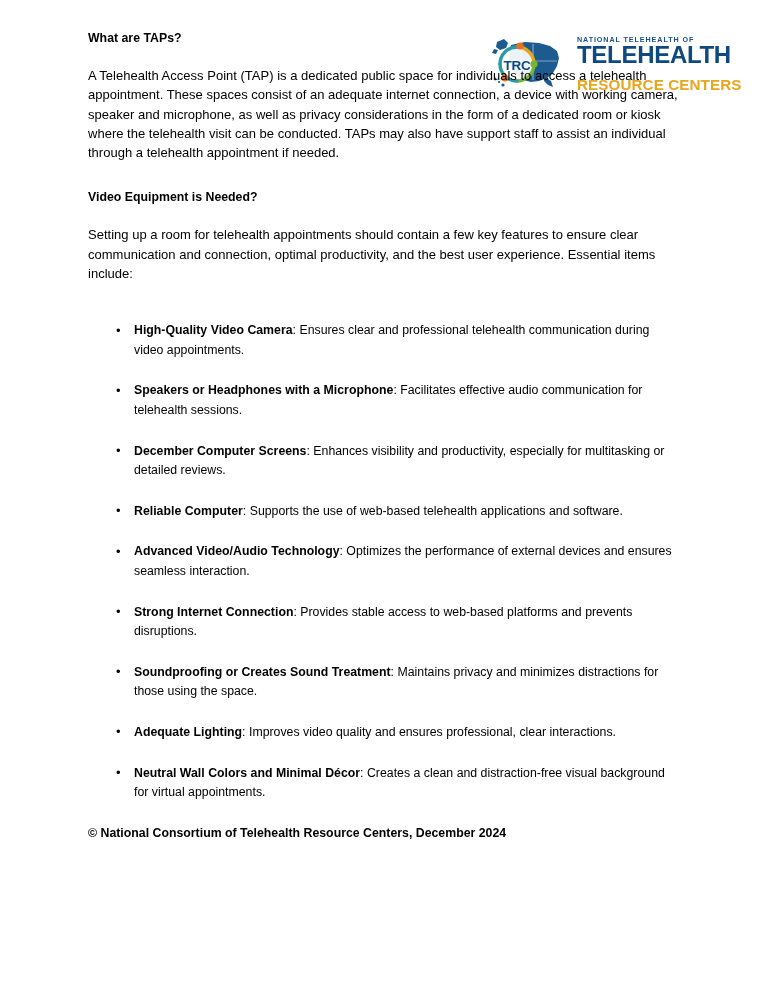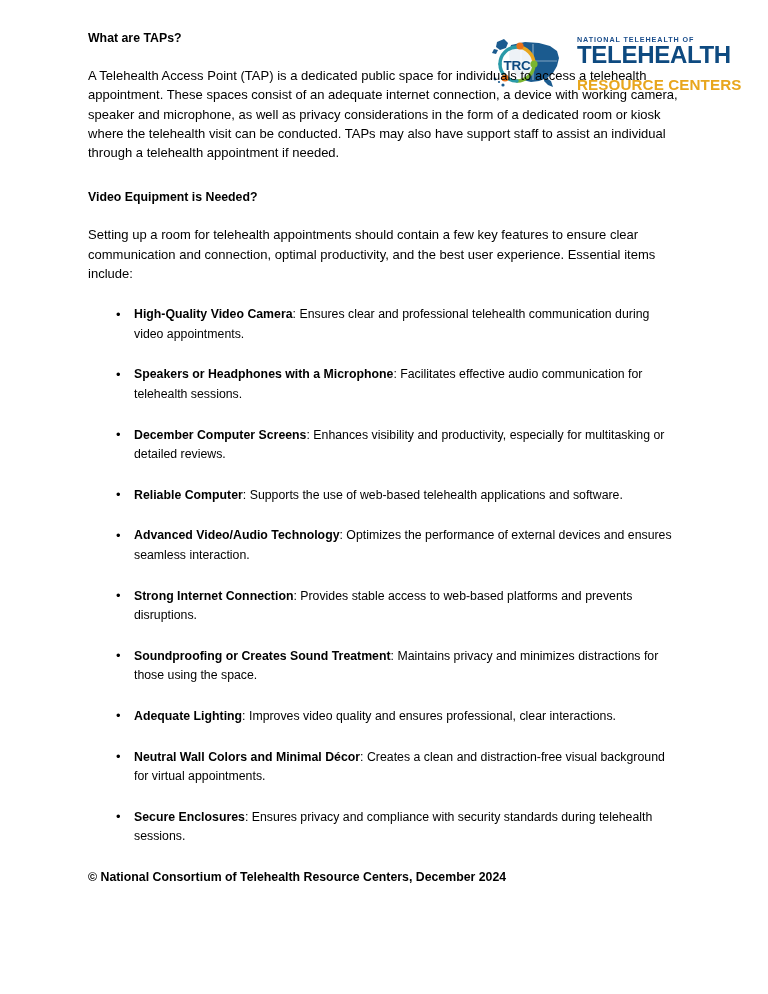--- a/index.html
+++ b/index.html
@@ -60,21 +60,21 @@
   p.para {
     font-size:13px;
     line-height:19.3px;
     letter-spacing:0.01px;
     text-align:left;
   }
   .p-intro { margin-top:20px; }
   .p-equip { margin-top:20px; }
 
   ul.items {
-    margin-top:22px;
+    margin-top:38px;
     list-style:none;
   }
   ul.items li {
     position:relative;
     padding-left:46px;
     margin-bottom:21.5px;
     font-size:12.3px;
     line-height:19.3px;
     letter-spacing:0.01px;
   }
@@ -156,19 +156,18 @@
     <ul class="items" id="equipment-list">
         <li><span class="term">High-Quality Video Camera</span><span>: Ensures clear and professional telehealth communication during video appointments.</span></li>
         <li><span class="term">Speakers or Headphones with a Microphone</span><span>: Facilitates effective audio communication for telehealth sessions.</span></li>
         <li><span class="term">December Computer Screens</span><span>: Enhances visibility and productivity, especially for multitasking or detailed reviews.</span></li>
         <li><span class="term">Reliable Computer</span><span>: Supports the use of web-based telehealth applications and software.</span></li>
         <li><span class="term">Advanced Video/Audio Technology</span><span>: Optimizes the performance of external devices and ensures seamless interaction.</span></li>
         <li><span class="term">Strong Internet Connection</span><span>: Provides stable access to web-based platforms and prevents disruptions.</span></li>
         <li><span class="term">Soundproofing or Creates Sound Treatment</span><span>: Maintains privacy and minimizes distractions for those using the space.</span></li>
         <li><span class="term">Adequate Lighting</span><span>: Improves video quality and ensures professional, clear interactions.</span></li>
         <li><span class="term">Neutral Wall Colors and Minimal Décor</span><span>: Creates a clean and distraction-free visual background for virtual appointments.</span></li>
-        <li><span class="term">Secure Enclosures</span><span>: Ensures privacy and compliance with security standards during telehealth sessions.</span></li>
       </ul>
 
     <div class="footer">© National Consortium of Telehealth Resource Centers, December 2024</div>
 
   </div>
 </div>
 
 </body></html>

